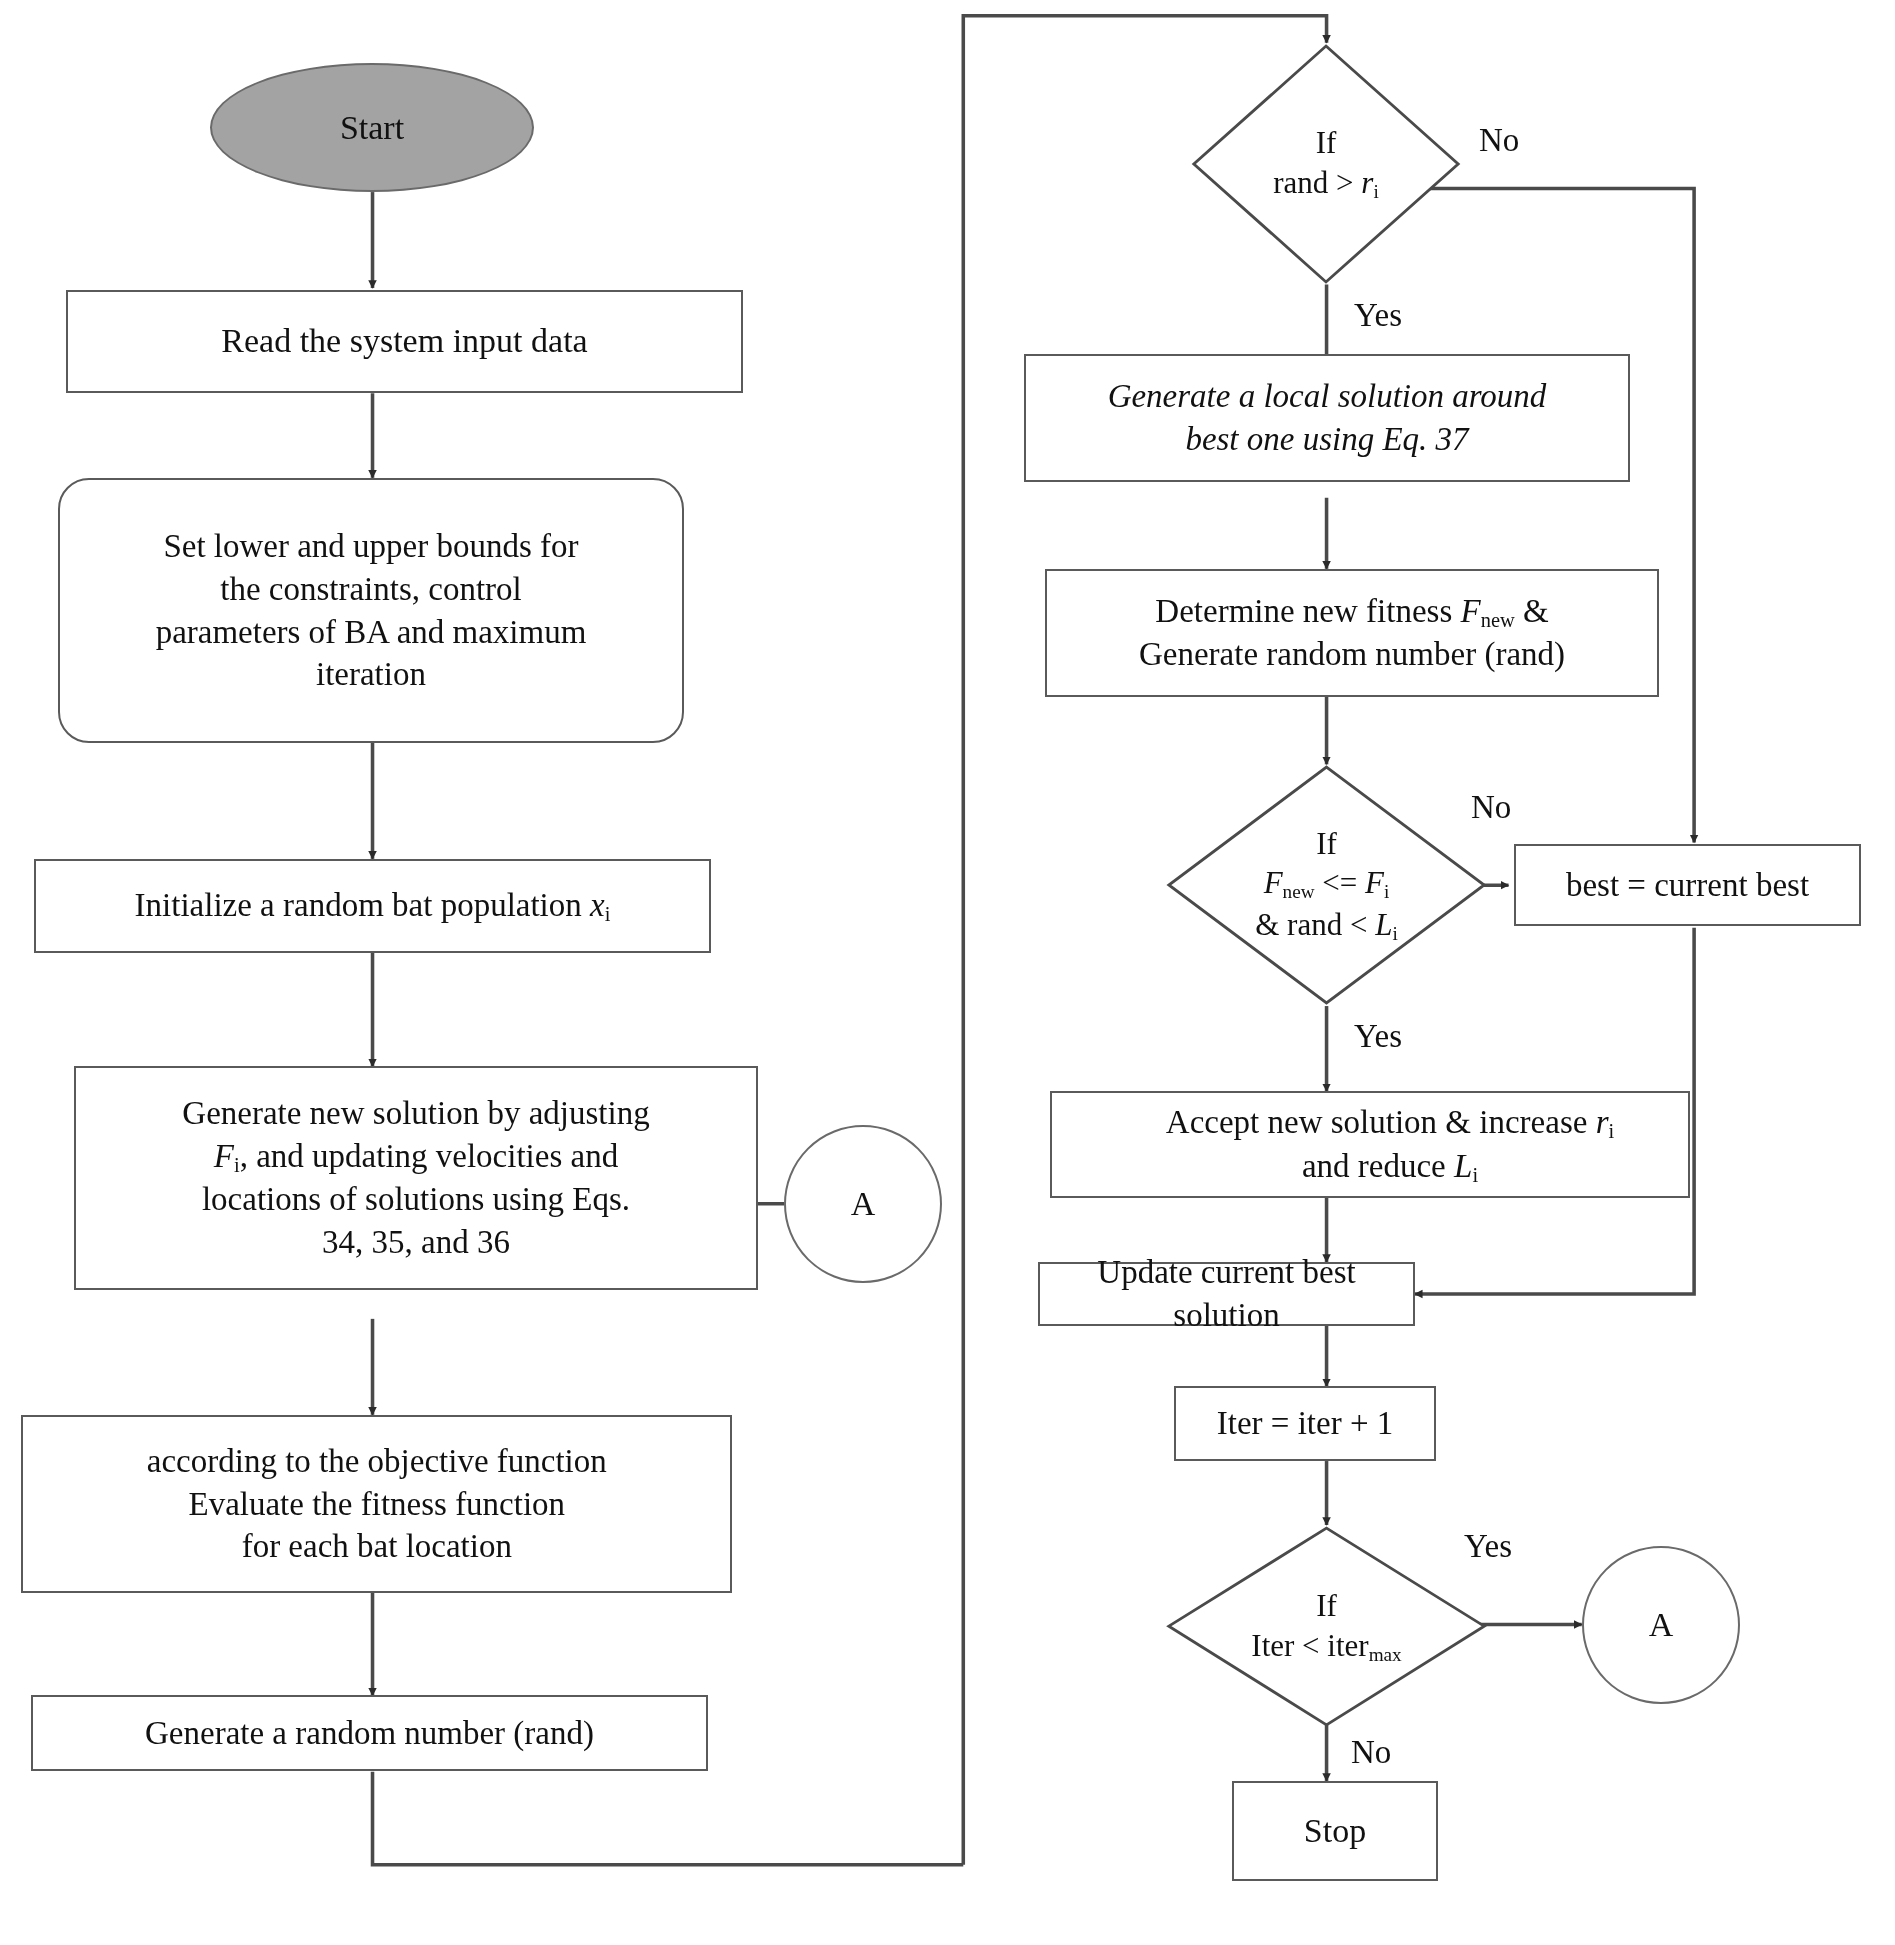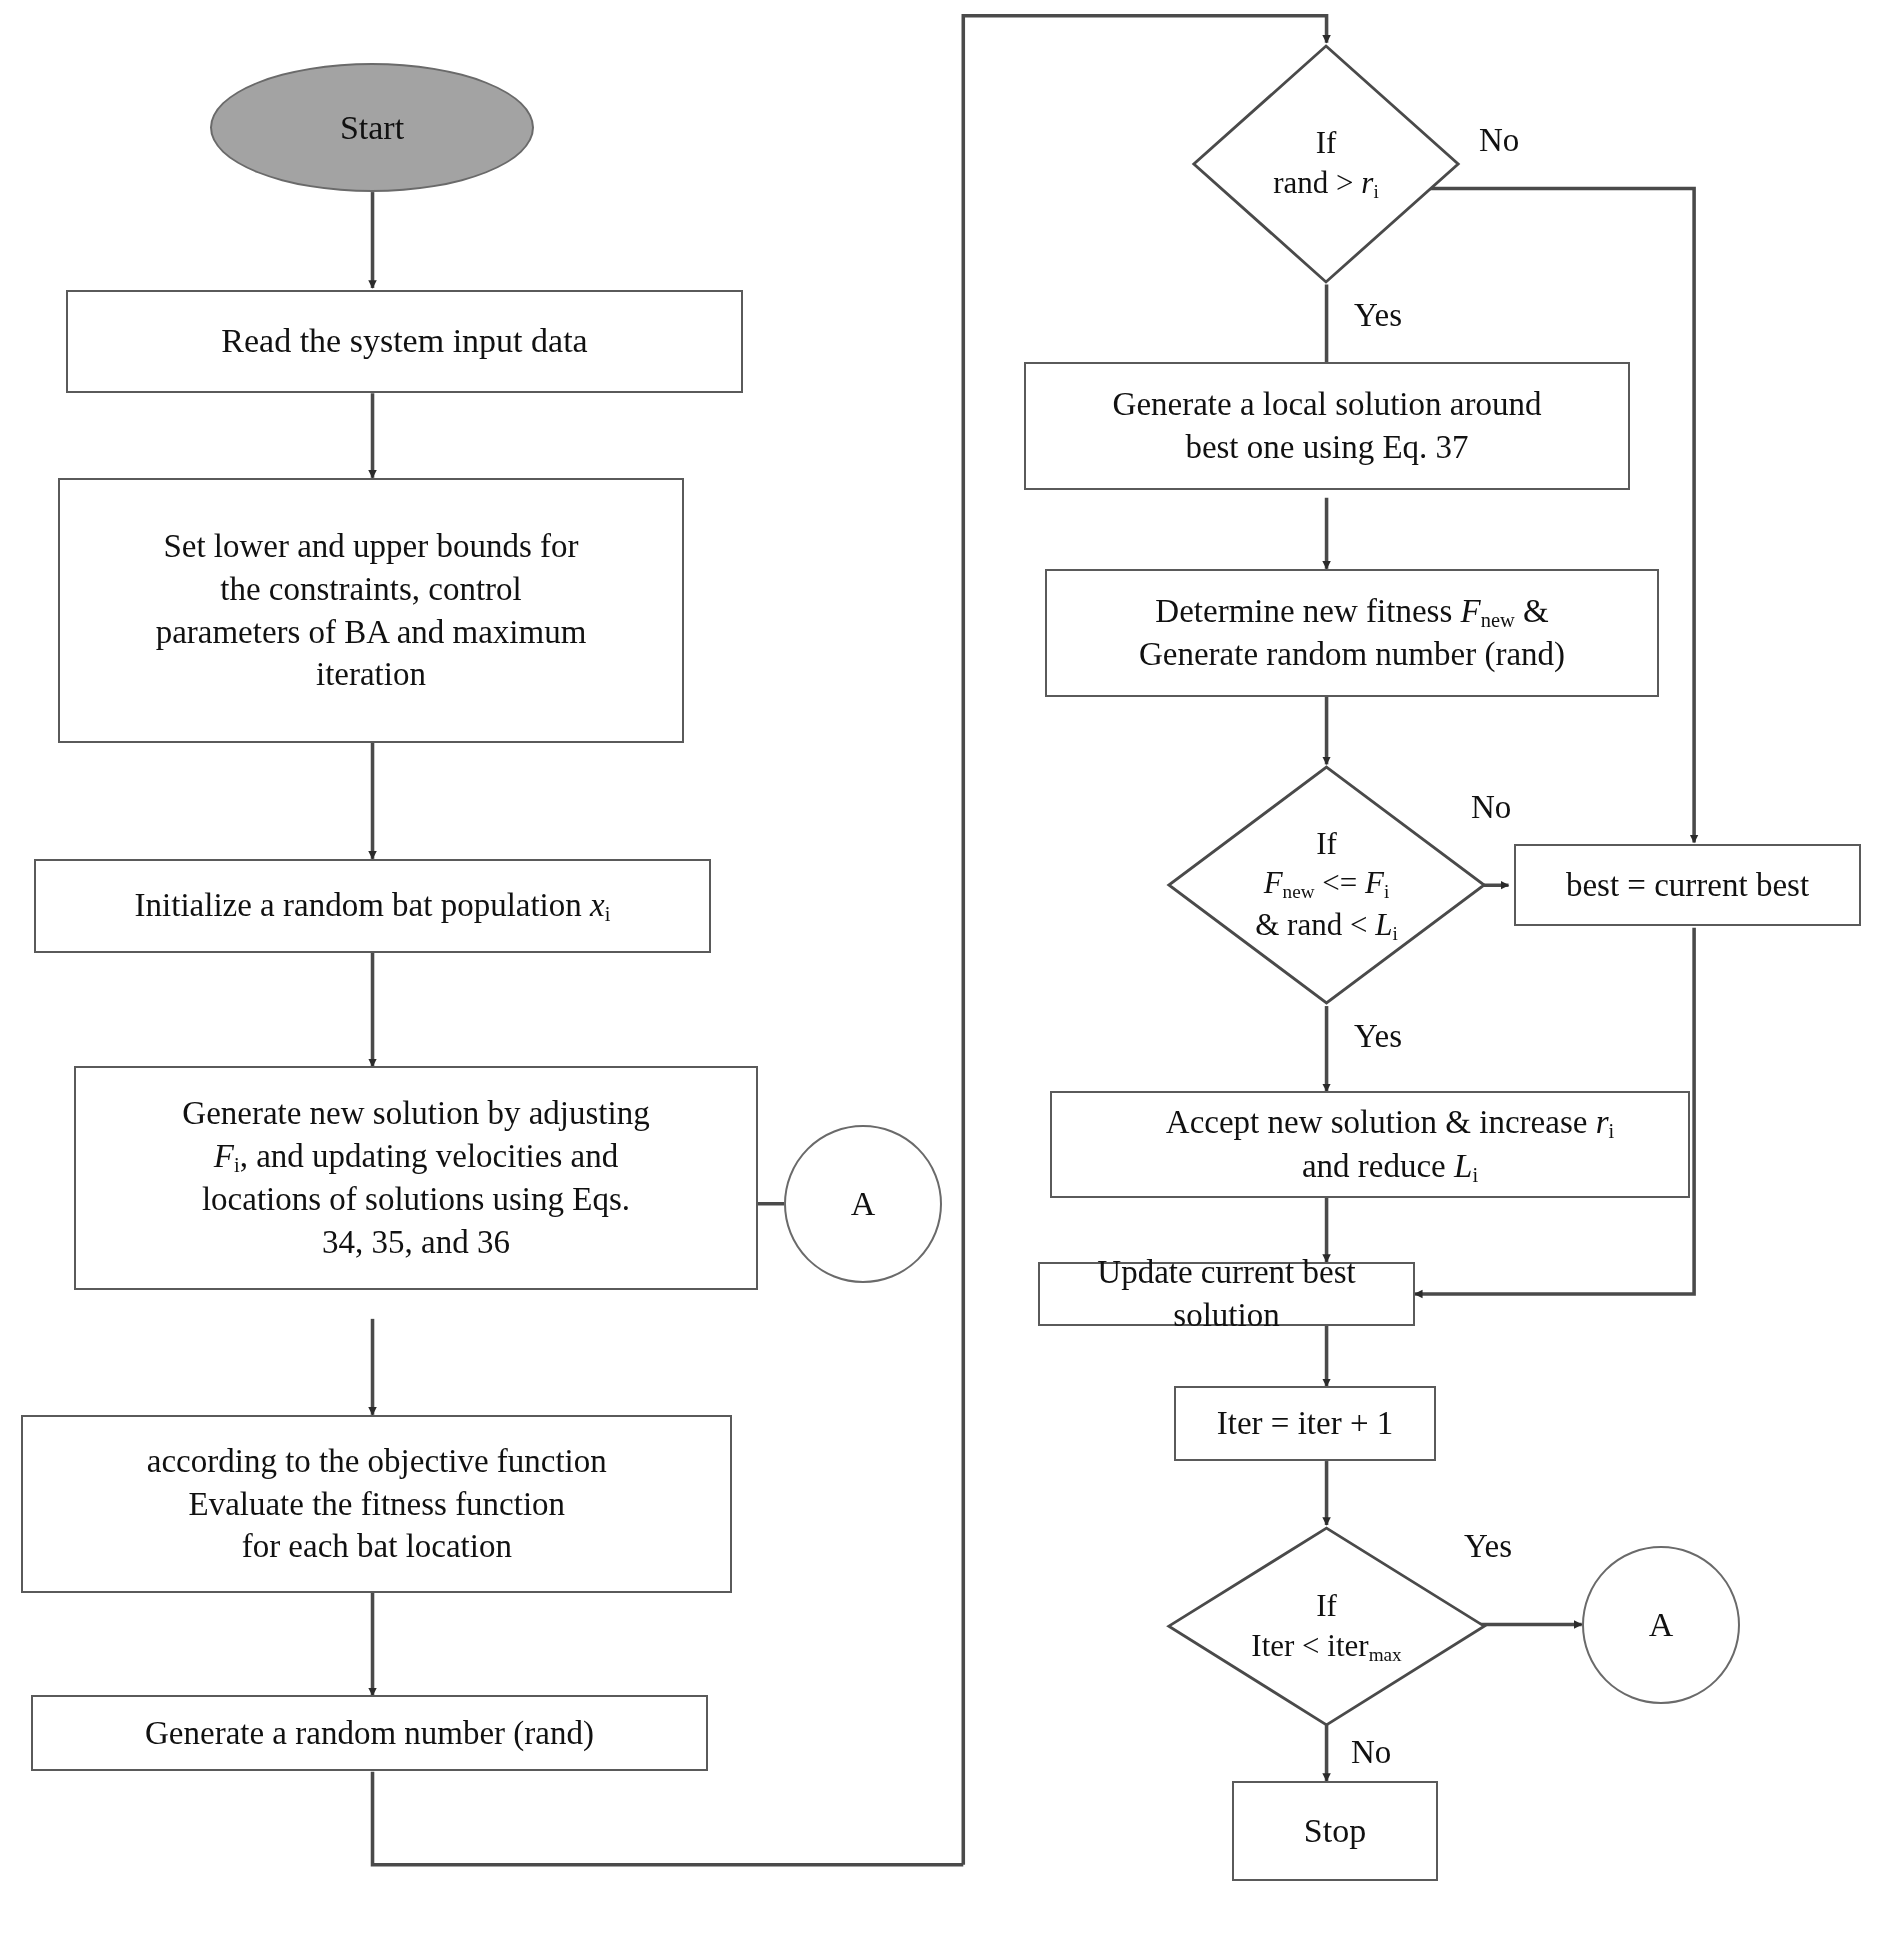--- a/index.html
+++ b/index.html
@@ -69,21 +69,21 @@
   </svg>
 
   <div class="node ellipse" style="left:210px;top:63px;width:324px;height:129px;">
     <span class="f48">Start</span>
   </div>
 
   <div class="node box" style="left:34px;top:290px;width:677px;height:103px;margin-left:32px;">
     <span class="txt f48">Read the system input data</span>
   </div>
 
-  <div class="node box" style="left:58px;top:478px;width:626px;height:265px;">
+  <div class="node box" style="left:58px;top:478px;width:626px;height:265px;border-radius:31px;">
     <div class="txt f46">
       <div>Set lower and upper bounds for</div>
       <div>the constraints, control</div>
       <div>parameters of BA and maximum</div>
       <div>iteration</div>
     </div>
   </div>
 
   <div class="node box" style="left:34px;top:859px;width:677px;height:94px;">
     <span class="txt f46"><span>Initialize a random bat population </span><i>x</i><sub>i</sub></span>
@@ -119,21 +119,21 @@
       <polygon points="190,4 376,170 190,336 4,170" fill="#fff" stroke="#4a4a4a" stroke-width="4"></polygon>
     </svg>
     <div class="dia-label f44">
       <div>If</div>
       <div><span>rand &gt; </span><i>r</i><sub>i</sub></div>
     </div>
   </div>
   <div class="edge-label f46" style="left:1479px;top:122px;">No</div>
   <div class="edge-label f46" style="left:1354px;top:297px;">Yes</div>
 
-  <div class="node box" style="left:1024px;top:362px;width:606px;height:128px;">
+  <div class="node box" style="left:1024px;top:354px;width:606px;height:128px;font-style:italic;">
     <div class="txt f46">
       <div>Generate a local solution around</div>
       <div>best one using Eq. 37</div>
     </div>
   </div>
 
   <div class="node box" style="left:1019px;top:569px;width:614px;height:128px;margin-left:26px;">
     <div class="txt f46">
       <div><span>Determine new fitness </span><i>F</i><sub>new</sub><span> &amp;</span></div>
       <div>Generate random number (rand)</div>

